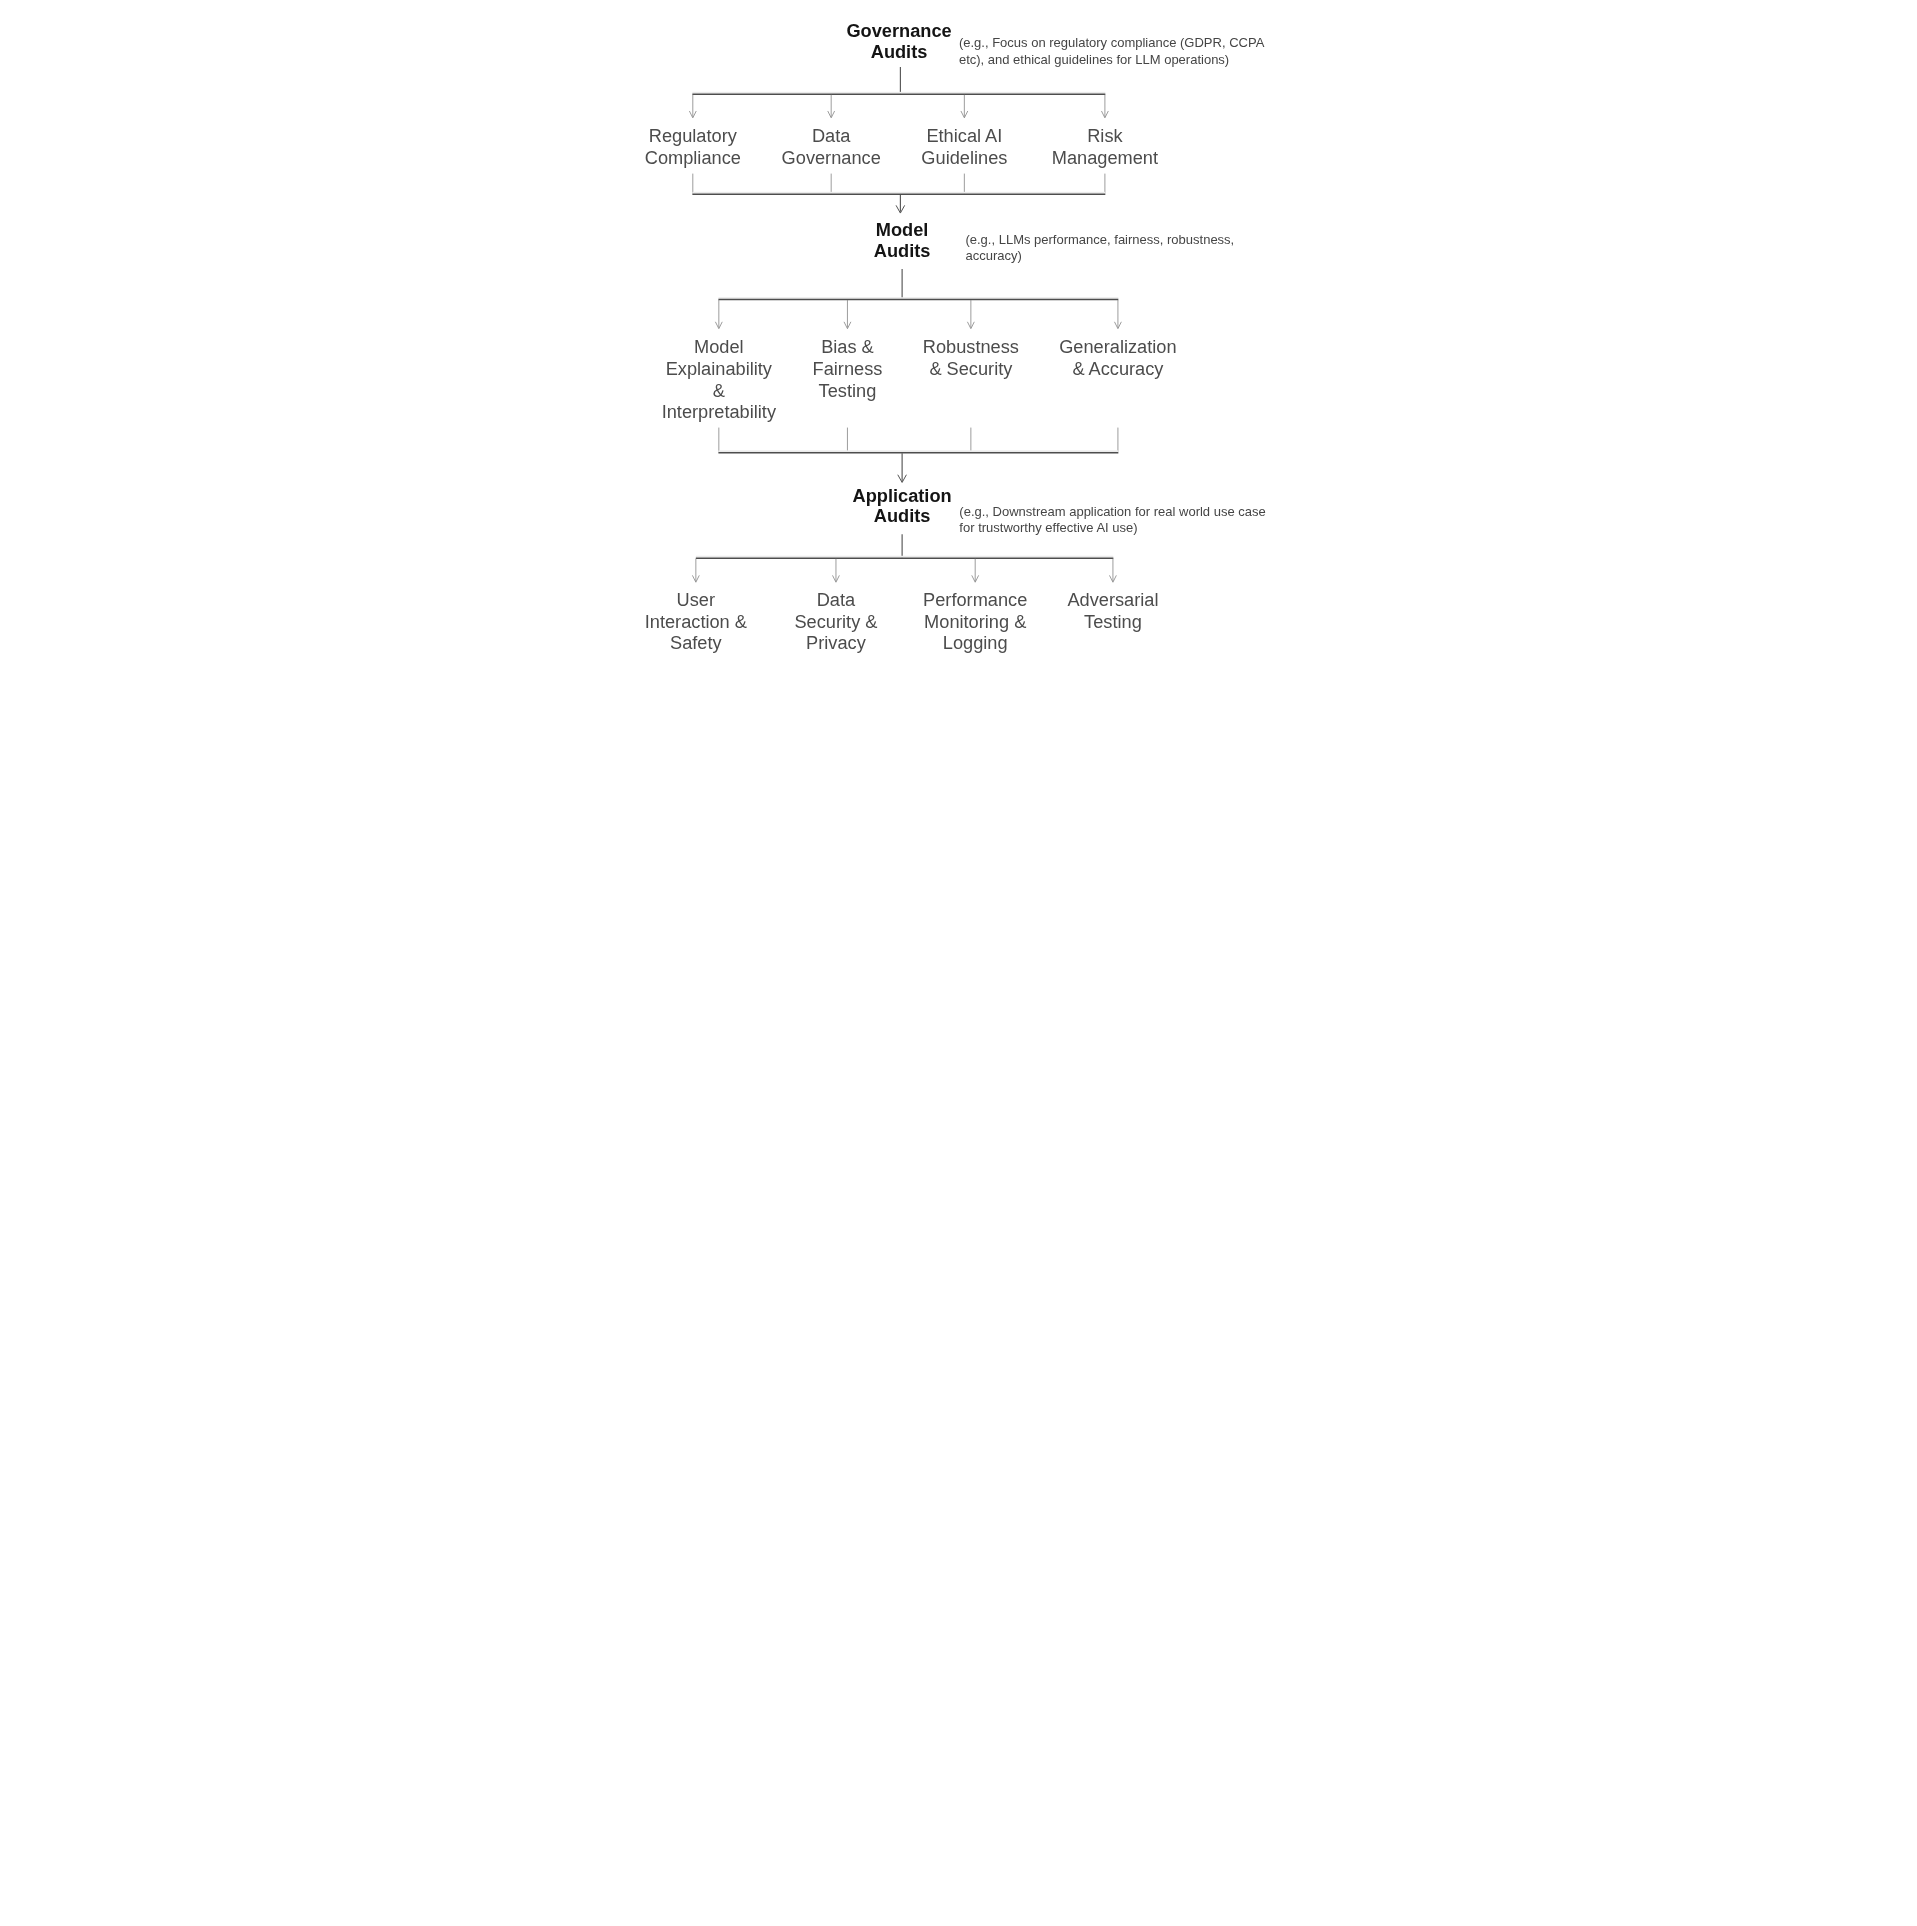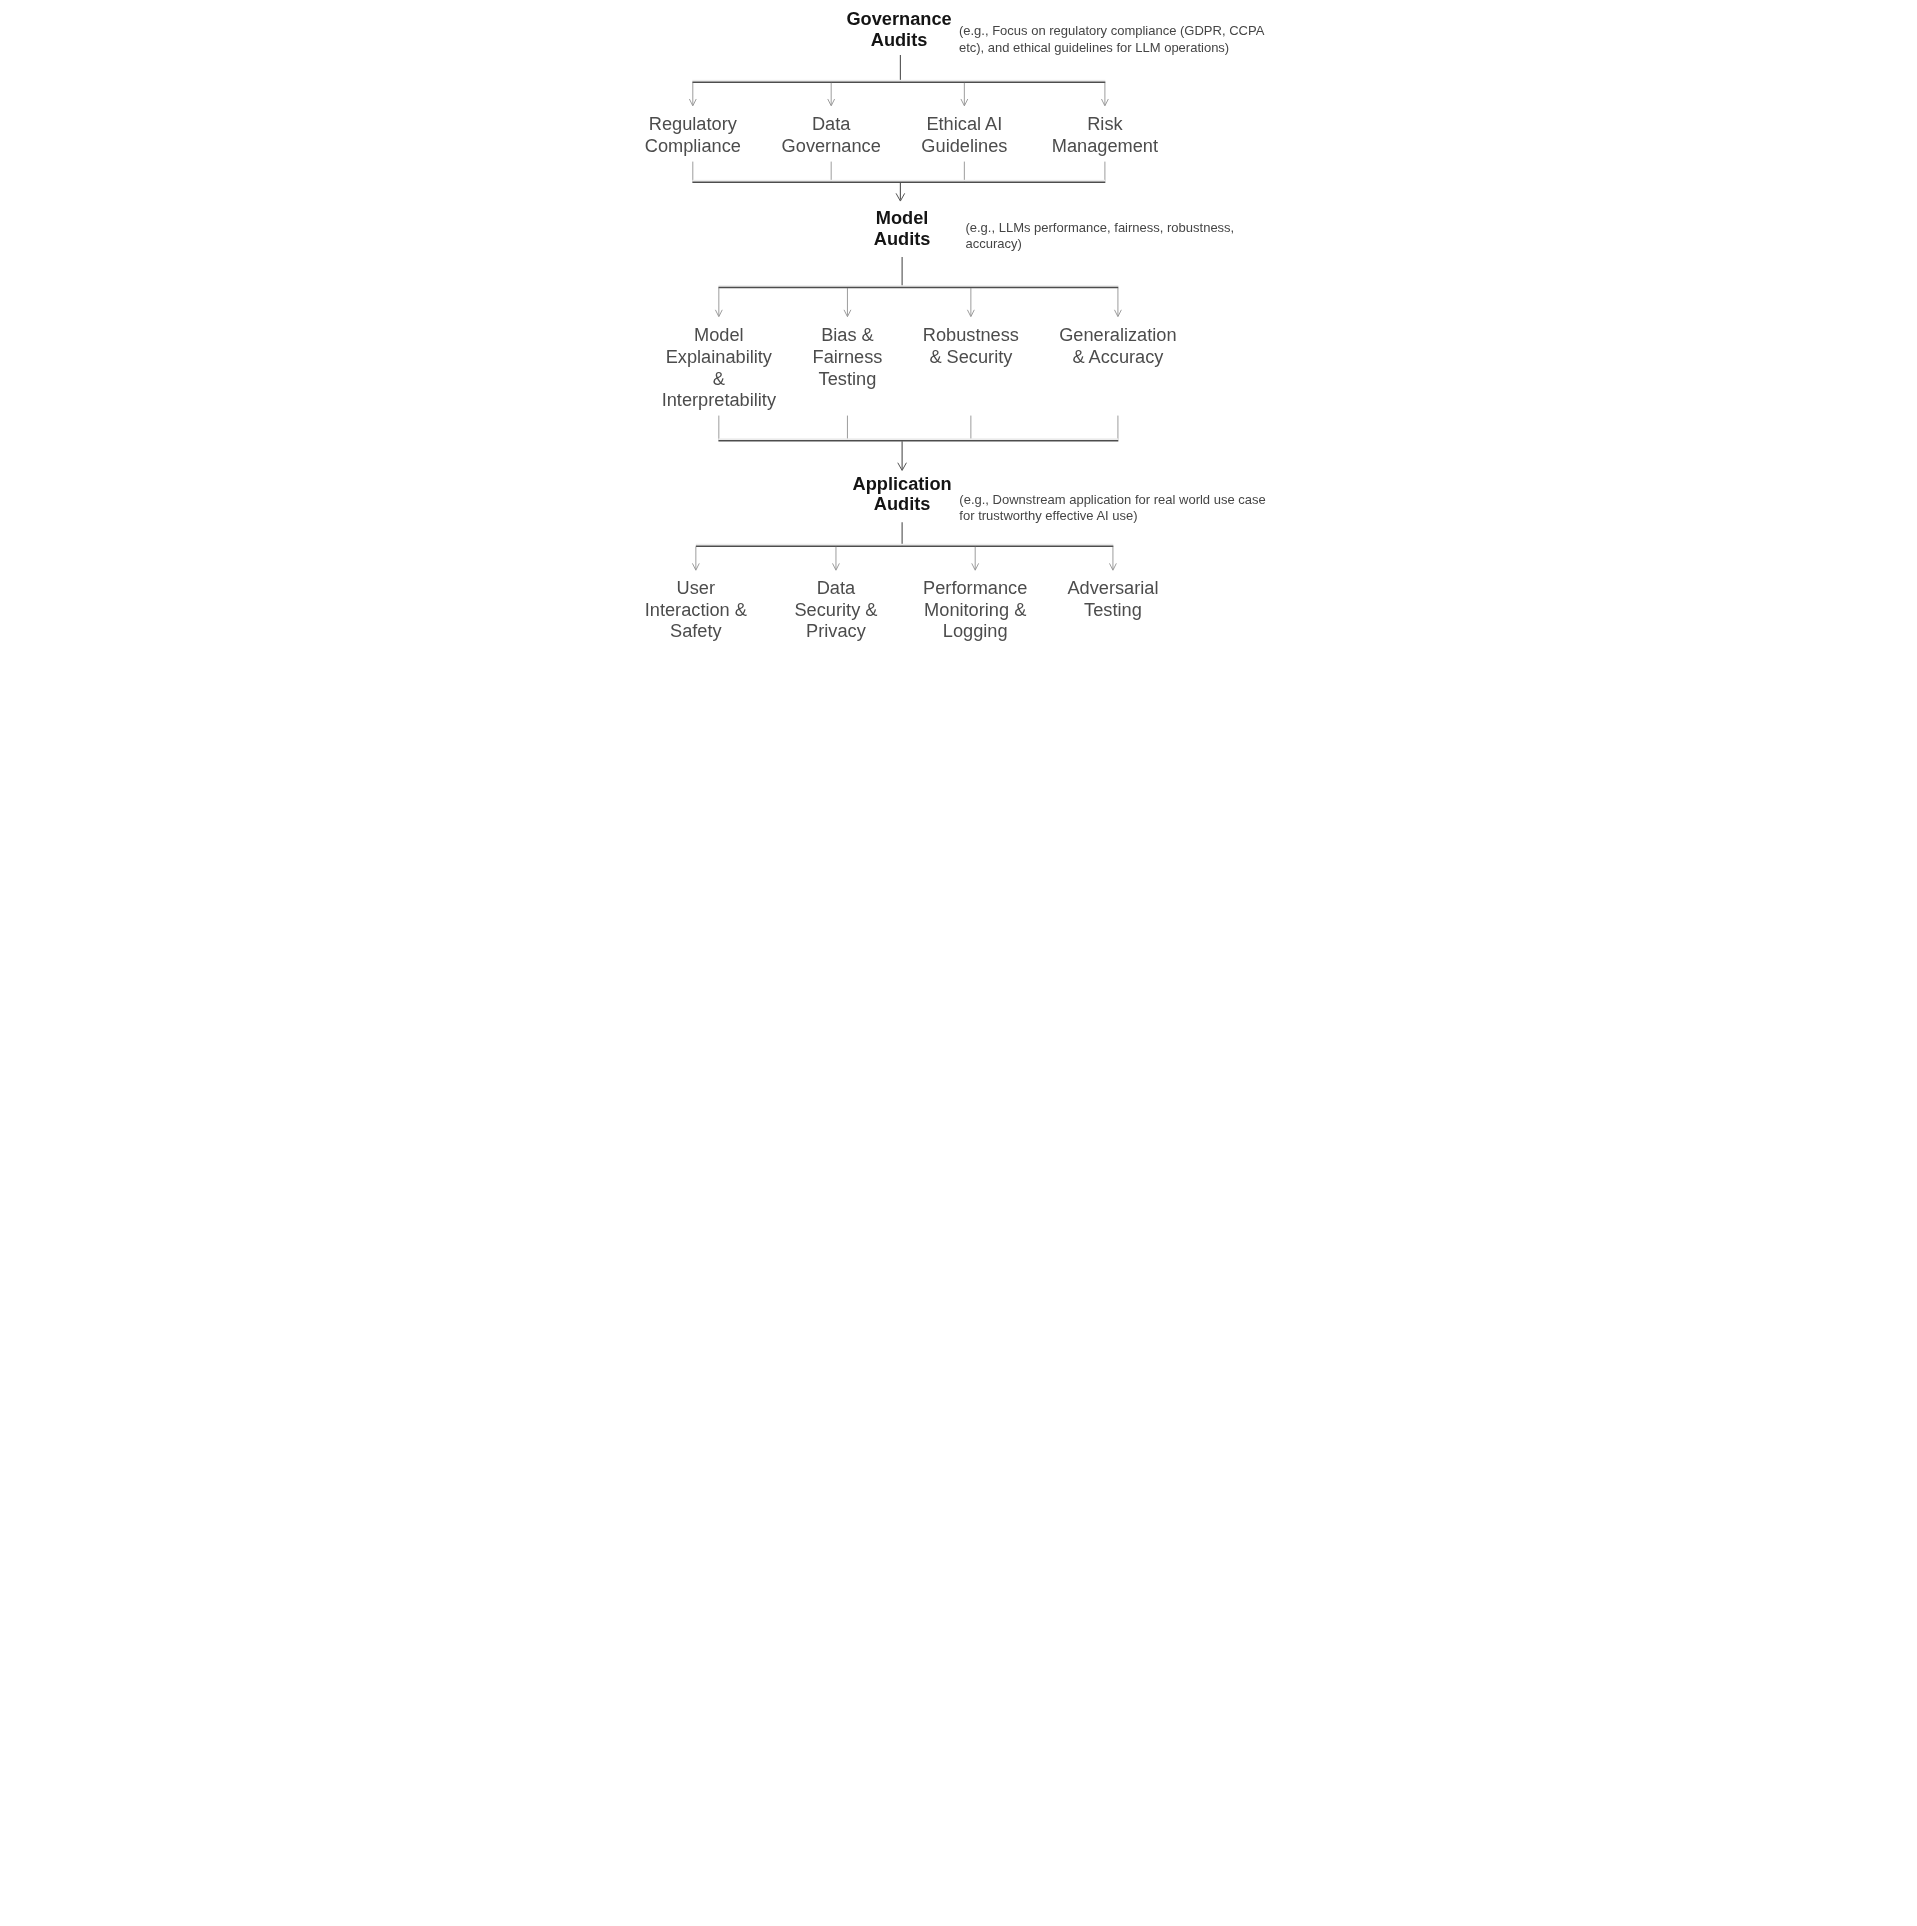--- a/index.html
+++ b/index.html
@@ -2,21 +2,21 @@
 <html style="font-size:10.4px"><head>
 <meta charset="utf-8">
 <style>
   html, body {
     margin: 0;
     padding: 0;
     background: #ffffff;
   }
   .canvas-wrap {
     width: 639px;
-    margin: 5px auto;
+    margin: 17px auto;
   }
   svg { display: block; width: 639px; height: 642px; }
 
   .ttl  { font: bold 84px "Liberation Sans", sans-serif; fill: #141414; }
   .lbl  { font: 84px "Liberation Sans", sans-serif; fill: #4c4c4c; }
   .ann  { font: 60px "Liberation Sans", sans-serif; fill: #454545; }
 
   .bar      { stroke: #4d4d4d; stroke-width: 7; fill: none; }
   .bar-lite { fill: #ebebeb; }
   .stem     { stroke: #4d4d4d; stroke-width: 5; fill: none; }

